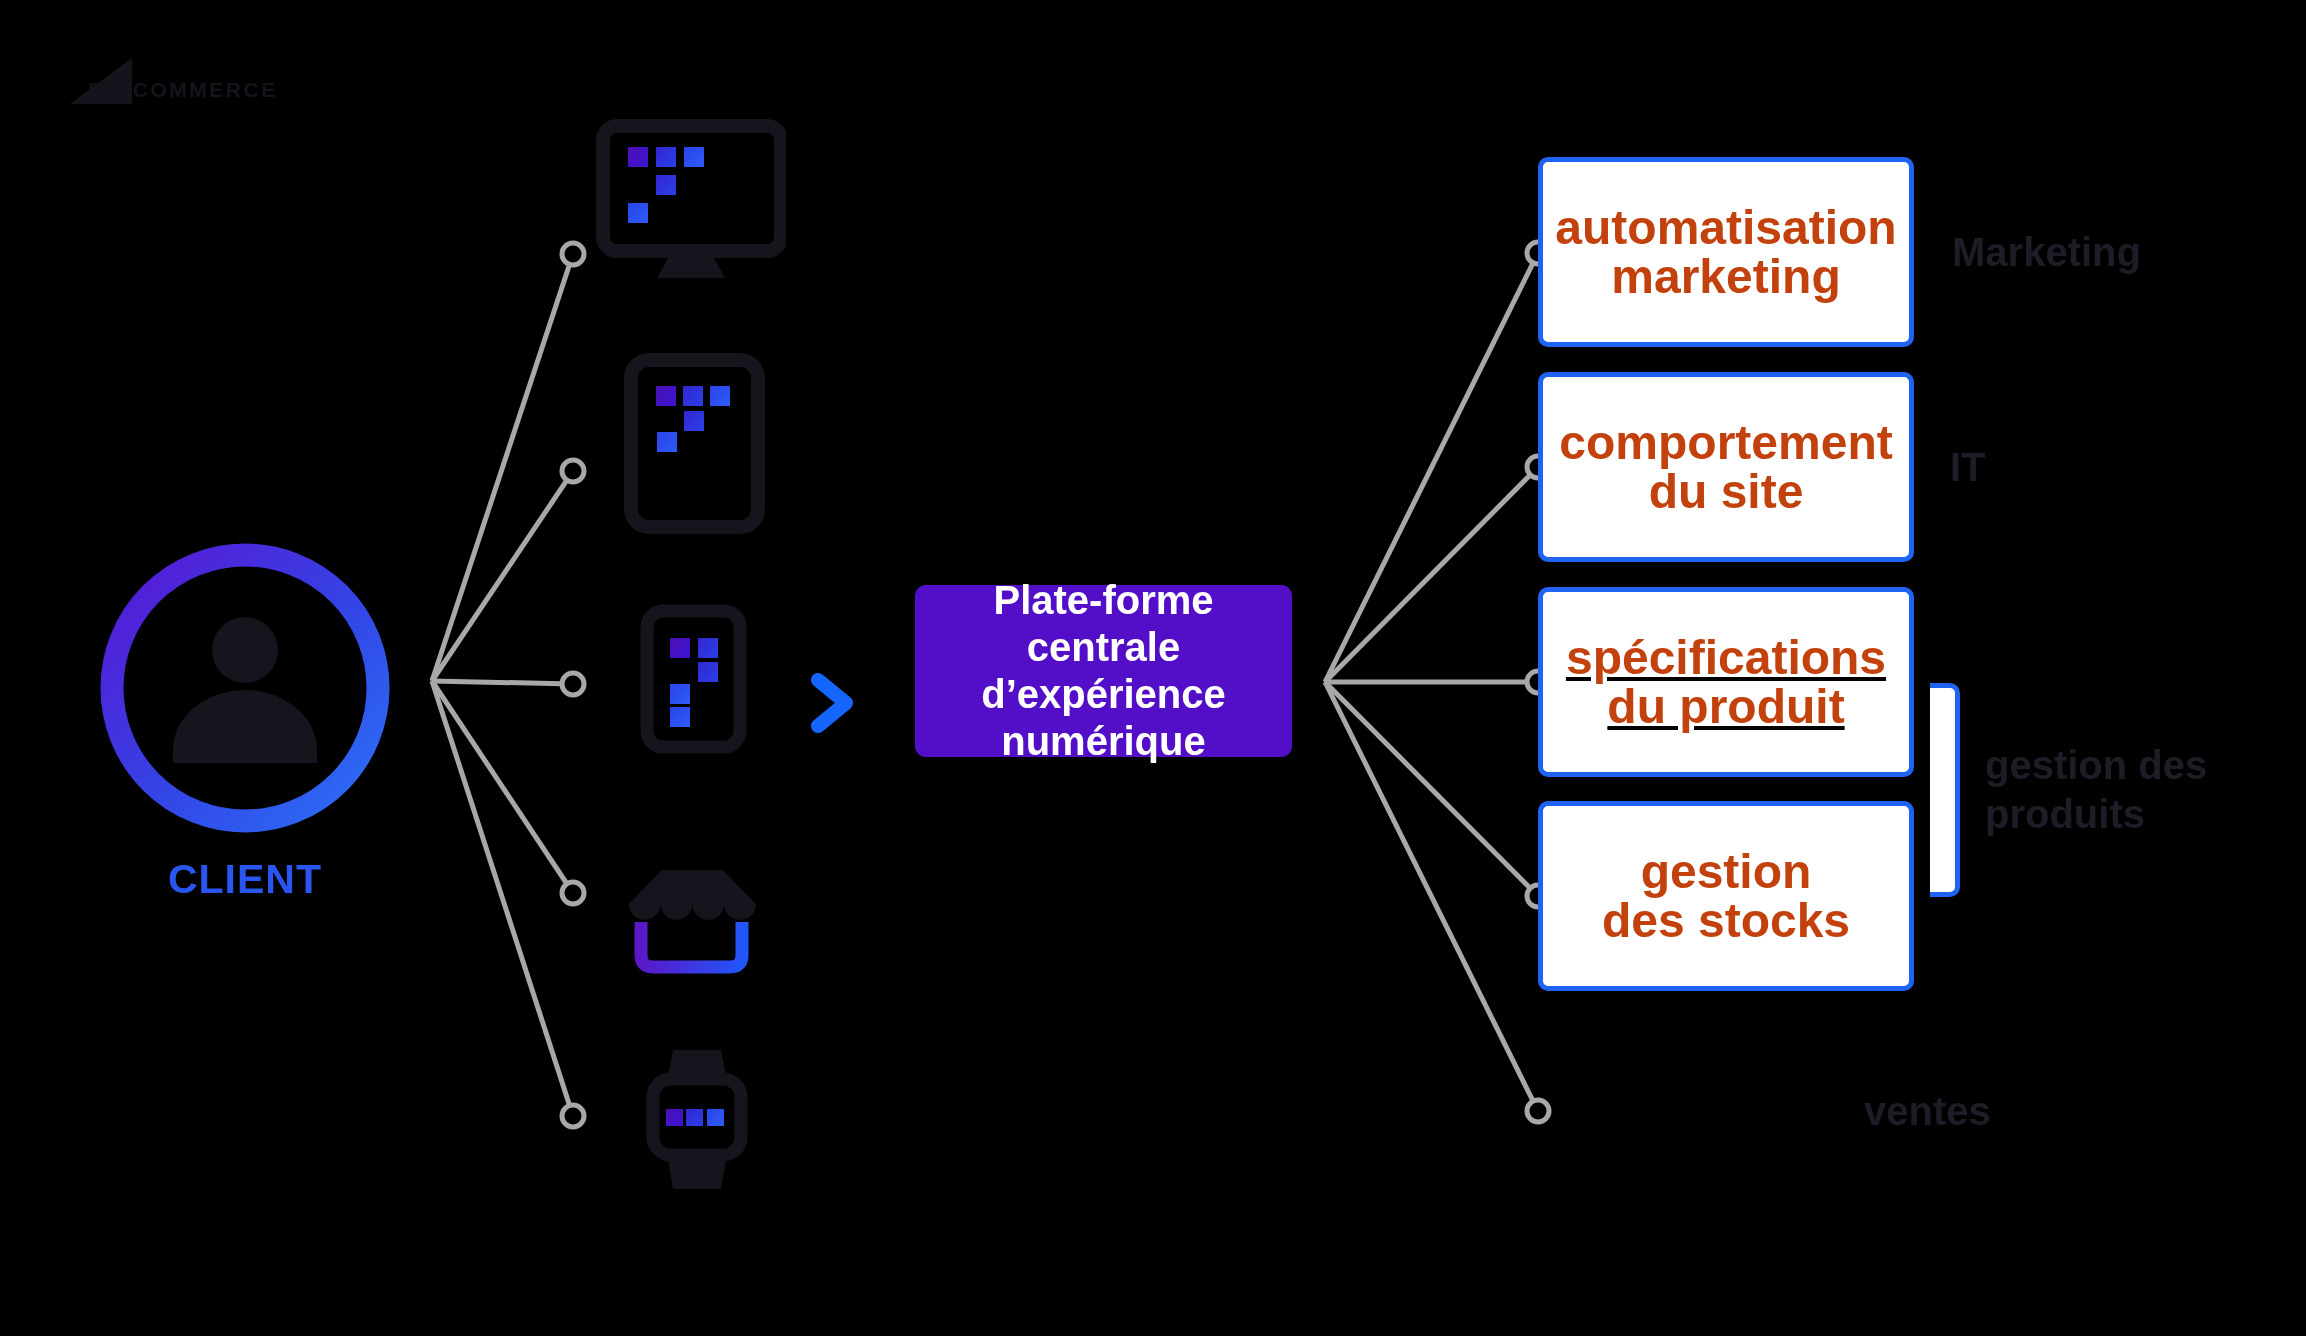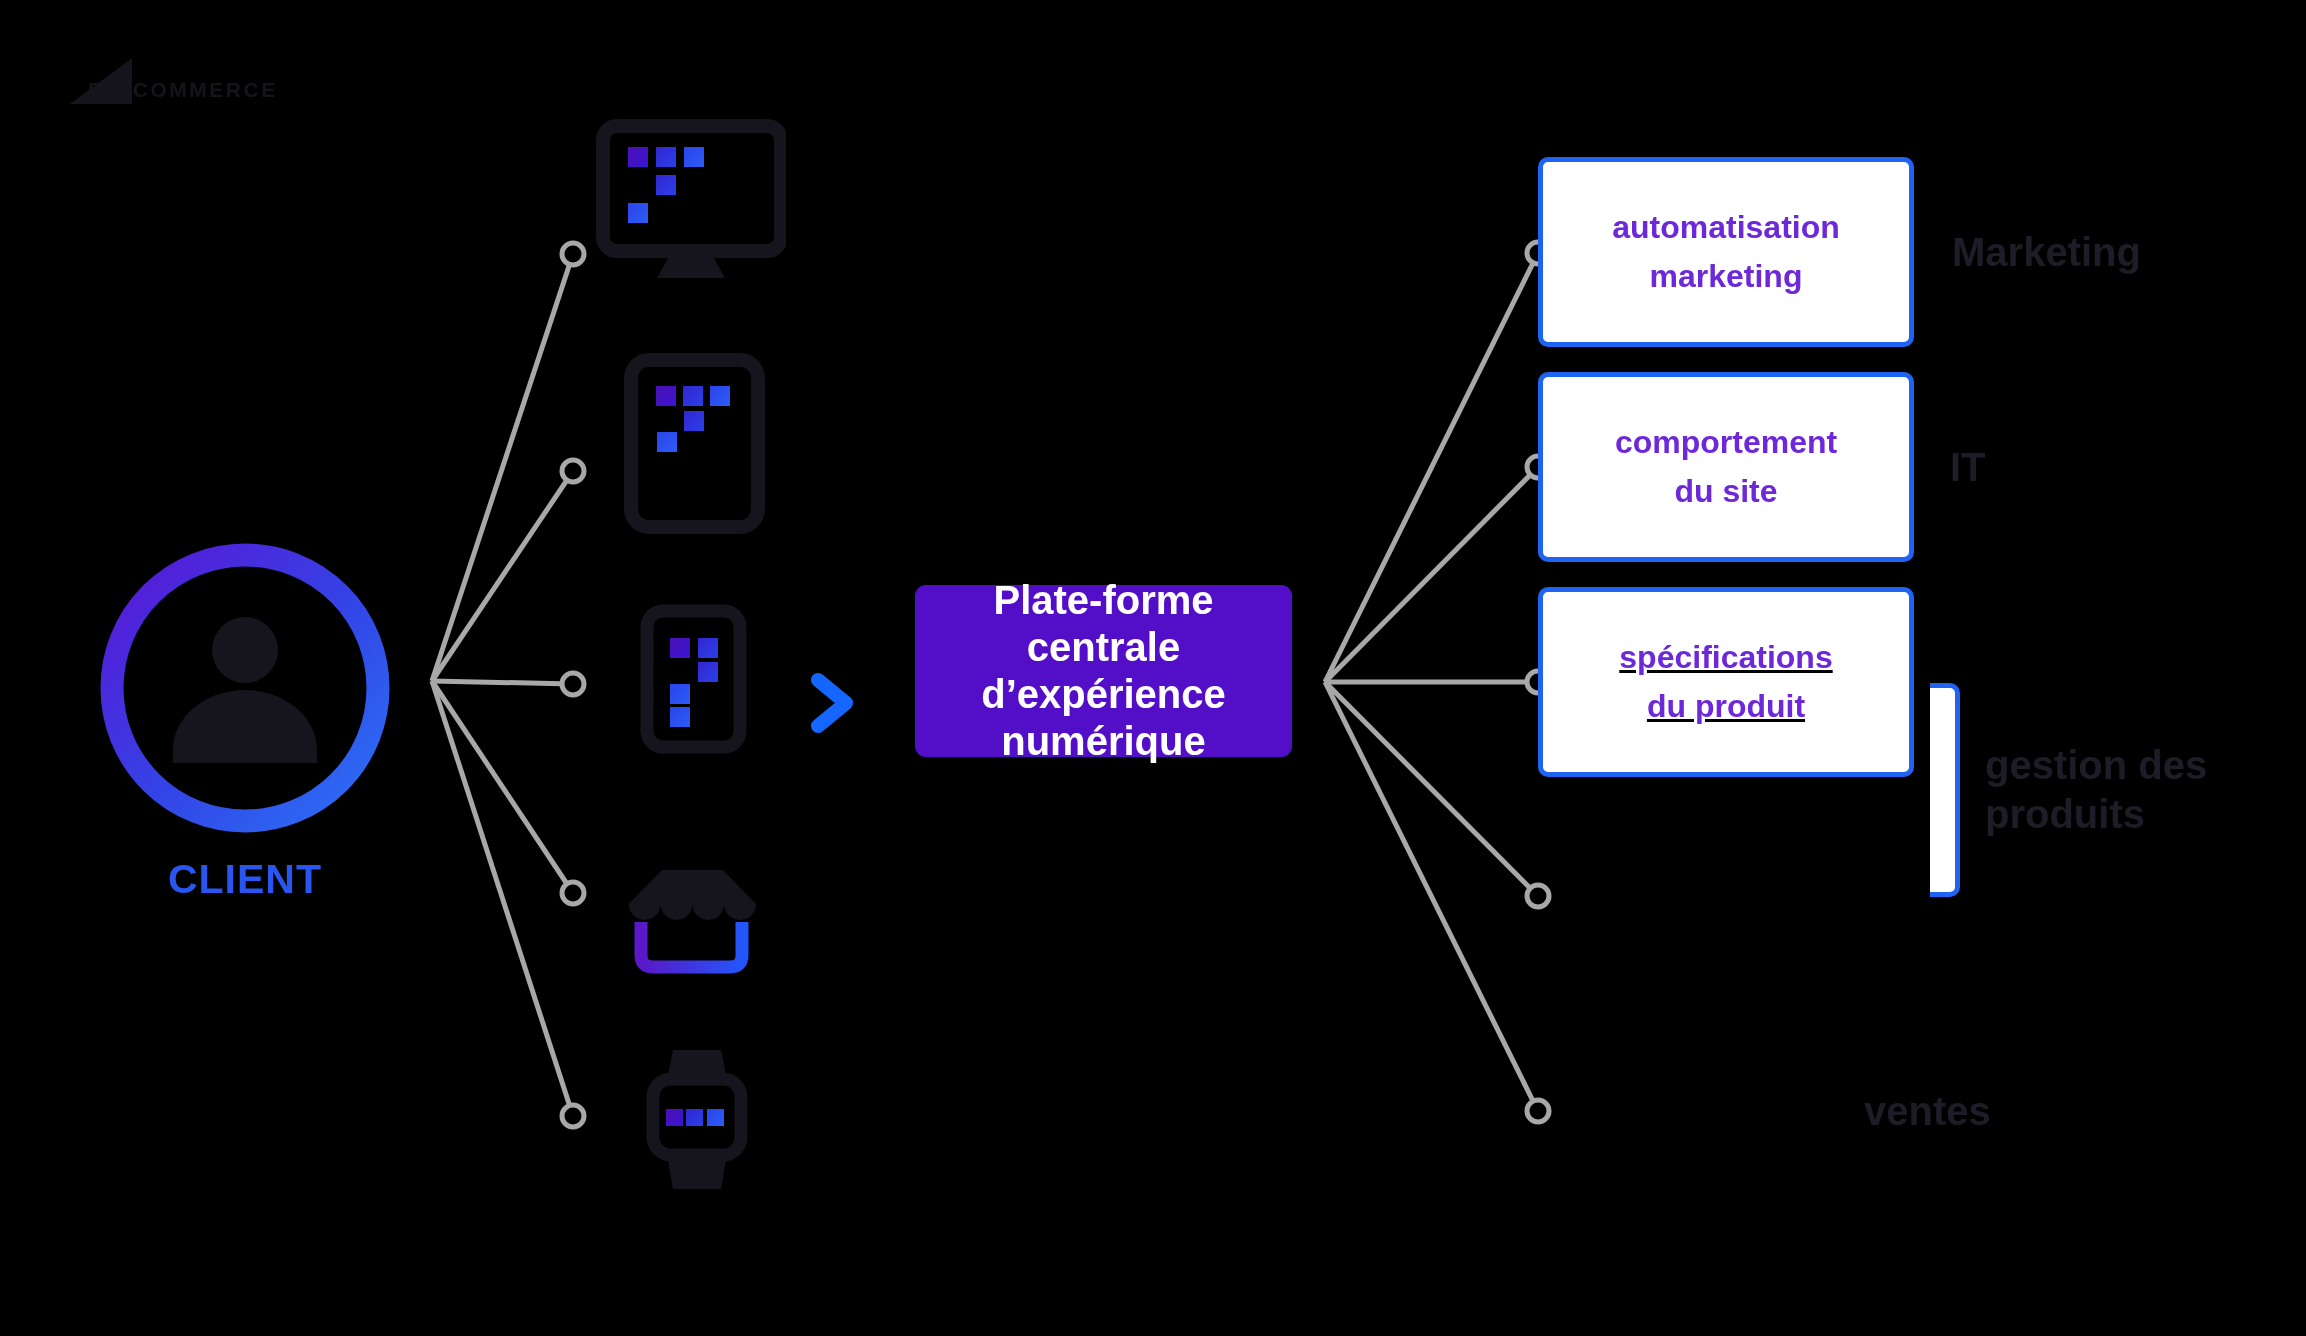--- a/index.html
+++ b/index.html
@@ -37,21 +37,21 @@
   }
   
   .obox{
     position:absolute;left:1538px;width:376px;height:190px;
     box-sizing:border-box;
     background:#ffffff;border:5px solid #1e63f2;border-radius:10px;
     display:flex;align-items:center;justify-content:center;
     z-index:2;
   }
   .obox span{
-    color:#6d28d9;font-size:32px;font-weight:700;line-height:49px;
+    color:#c2410c;font-size:48px;font-weight:700;line-height:49px;
     text-align:center;white-space:pre-line;
   }
   #obox-0{top:157px;}
   #obox-1{top:372px;}
   #obox-2{top:587px;text-decoration:underline;}
   #obox-3{top:801px;}
   #obox-4{top:1016px;}
   
   #bracket{
     position:absolute;left:1930px;top:683px;width:30px;height:214px;
@@ -209,20 +209,24 @@
 marketing</span>
   </div>
   <div id="obox-1" class="obox">
     <span>comportement
 du site</span>
   </div>
   <div id="obox-2" class="obox">
     <span>spécifications
 du produit</span>
   </div>
+  <div id="obox-3" class="obox">
+    <span>gestion
+des stocks</span>
+  </div>
 
   <div id="bracket"></div>
 
   <div id="cat-0" class="cat">Marketing</div>
   <div id="cat-1" class="cat">IT</div>
   <div id="cat-2" class="cat">gestion des
 produits</div>
   <div id="cat-3" class="cat">ventes</div>
 
 </div>

